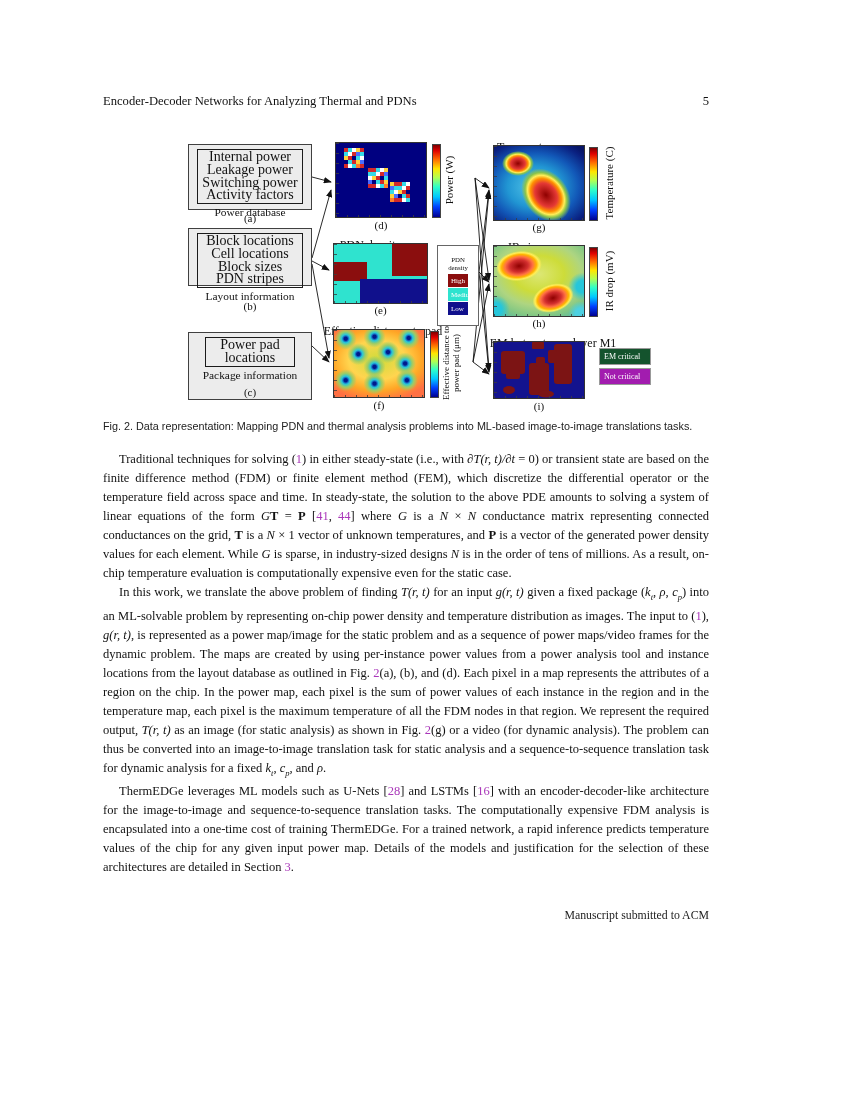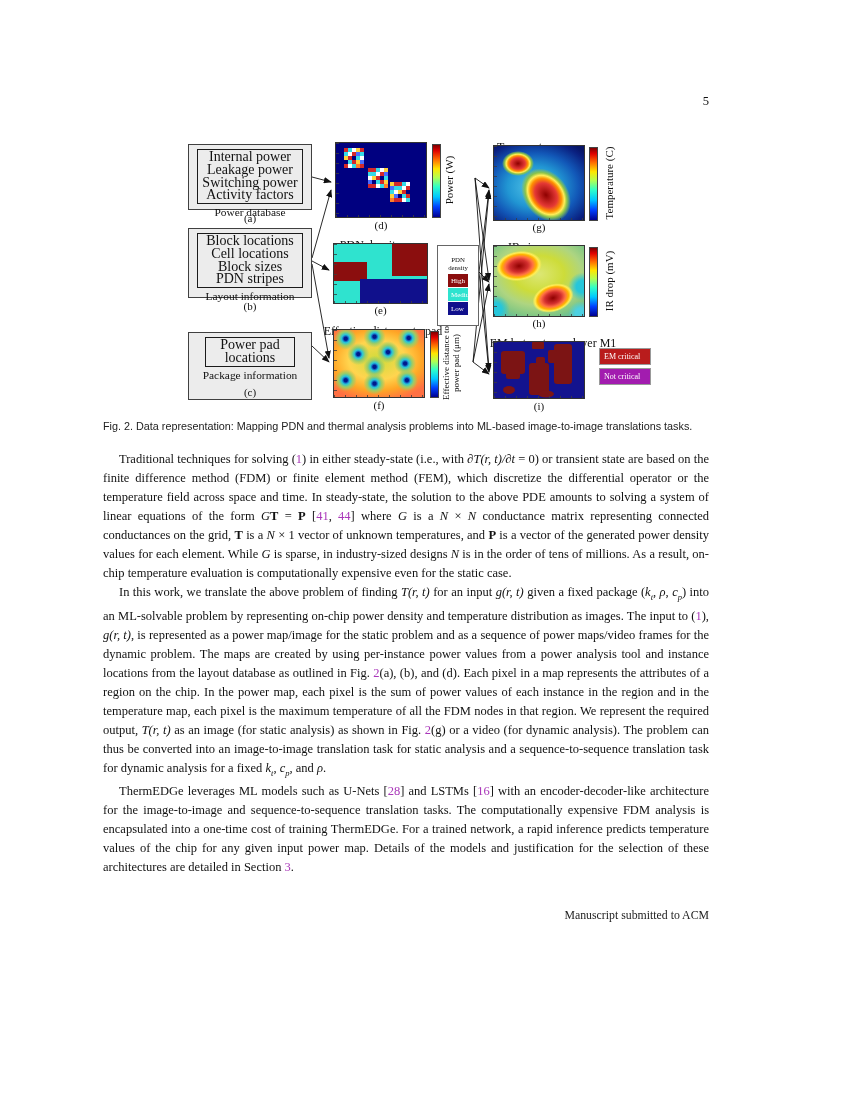--- a/index.html
+++ b/index.html
@@ -56,20 +56,21 @@
   .seg-sub{vertical-align:sub;font-size:0.68em;font-style:italic;}
   
   .foot{position:absolute;top:908px;left:103px;width:606px;text-align:right;font-size:11.8px;color:#222;}
 </style>
 </head>
 <body>
 
 <div class="page">
 
   <div class="hdr">
+    <span class="t">Encoder-Decoder Networks for Analyzing Thermal and PDNs</span>
     <span class="p">5</span>
   </div>
 
   <div class="fig">
 
     <svg class="arrows" viewBox="0 0 500 280">
       <defs>
         <marker id="ah" markerWidth="9" markerHeight="7" refX="8" refY="3.5" orient="auto">
           <path d="M0,0 L9,3.5 L0,7 z" fill="#111"></path>
         </marker>
@@ -96,21 +97,21 @@
       <div class="ibox">
         <div class="bline">Internal power</div>
         <div class="bline">Leakage power</div>
         <div class="bline">Switching power</div>
         <div class="bline">Activity factors</div>
       </div>
       <div class="bfoot">Power database</div>
     </div>
     <div class="boxlabel" style="top:80px;">(a)</div>
 
-    <div class="obox" id="box-b" style="top:96px;height:70px;">
+    <div class="obox" id="box-b" style="top:96px;height:58px;">
       <div class="ibox">
         <div class="bline">Block locations</div>
         <div class="bline">Cell locations</div>
         <div class="bline">Block sizes</div>
         <div class="bline">PDN stripes</div>
       </div>
       <div class="bfoot">Layout information</div>
     </div>
     <div class="boxlabel" style="top:168px;">(b)</div>
 
@@ -269,21 +270,21 @@
           <rect x="35" y="21" width="20" height="32" rx="3"></rect>
           <rect x="42" y="15" width="9" height="10" rx="2"></rect>
           <rect x="60" y="2" width="18" height="40" rx="3"></rect>
           <rect x="54" y="8" width="9" height="13" rx="2"></rect>
           <ellipse cx="15" cy="48" rx="6" ry="4"></ellipse>
           <ellipse cx="52" cy="52" rx="8" ry="3.5"></ellipse>
         </g>
       </svg>
     </div>
     <div class="legi" style="left:414px;top:216px;">
-      <div class="legi-row" style="background-color: #b91c1c;">EM critical</div>
+      <div class="legi-row" style="background-color: #14532d;">EM critical</div>
       <div class="legi-row" style="background-color: #a21caf;">Not critical</div>
     </div>
     <div class="maplabel" style="left:308px;top:268px;width:92px;">(i)</div>
 
   </div>
 
   <div class="caption">Fig. 2.  Data representation: Mapping PDN and thermal analysis problems into ML-based image-to-image translations tasks.</div>
 
   <div class="body-text">
       <p class="indent"><span class="seg-t">Traditional techniques for solving (</span><span class="seg-c">1</span><span class="seg-t">) in either steady-state (i.e., with </span><span class="seg-i">∂T(r, t)/∂t</span><span class="seg-t"> = 0) or transient state are based on the finite difference method (FDM) or finite element method (FEM), which discretize the differential operator or the temperature field across space and time. In steady-state, the solution to the above PDE amounts to solving a system of linear equations of the form </span><span class="seg-i">G</span><span class="seg-b">T</span><span class="seg-t"> = </span><span class="seg-b">P</span><span class="seg-t"> [</span><span class="seg-c">41</span><span class="seg-t">, </span><span class="seg-c">44</span><span class="seg-t">] where </span><span class="seg-i">G</span><span class="seg-t"> is a </span><span class="seg-i">N</span><span class="seg-t"> × </span><span class="seg-i">N</span><span class="seg-t"> conductance matrix representing connected conductances on the grid, </span><span class="seg-b">T</span><span class="seg-t"> is a </span><span class="seg-i">N</span><span class="seg-t"> × 1 vector of unknown temperatures, and </span><span class="seg-b">P</span><span class="seg-t"> is a vector of the generated power density values for each element. While </span><span class="seg-i">G</span><span class="seg-t"> is sparse, in industry-sized designs </span><span class="seg-i">N</span><span class="seg-t"> is in the order of tens of millions. As a result, on-chip temperature evaluation is computationally expensive even for the static case.</span></p>

